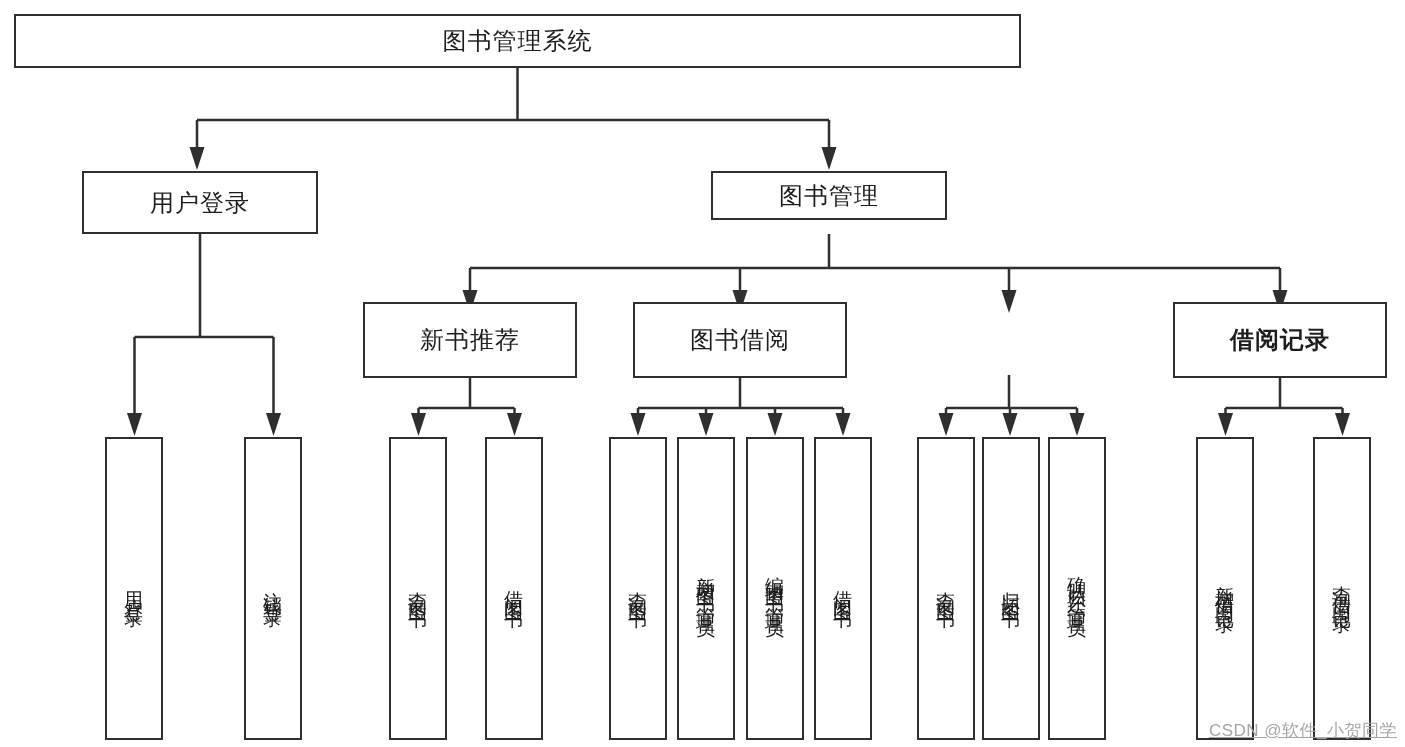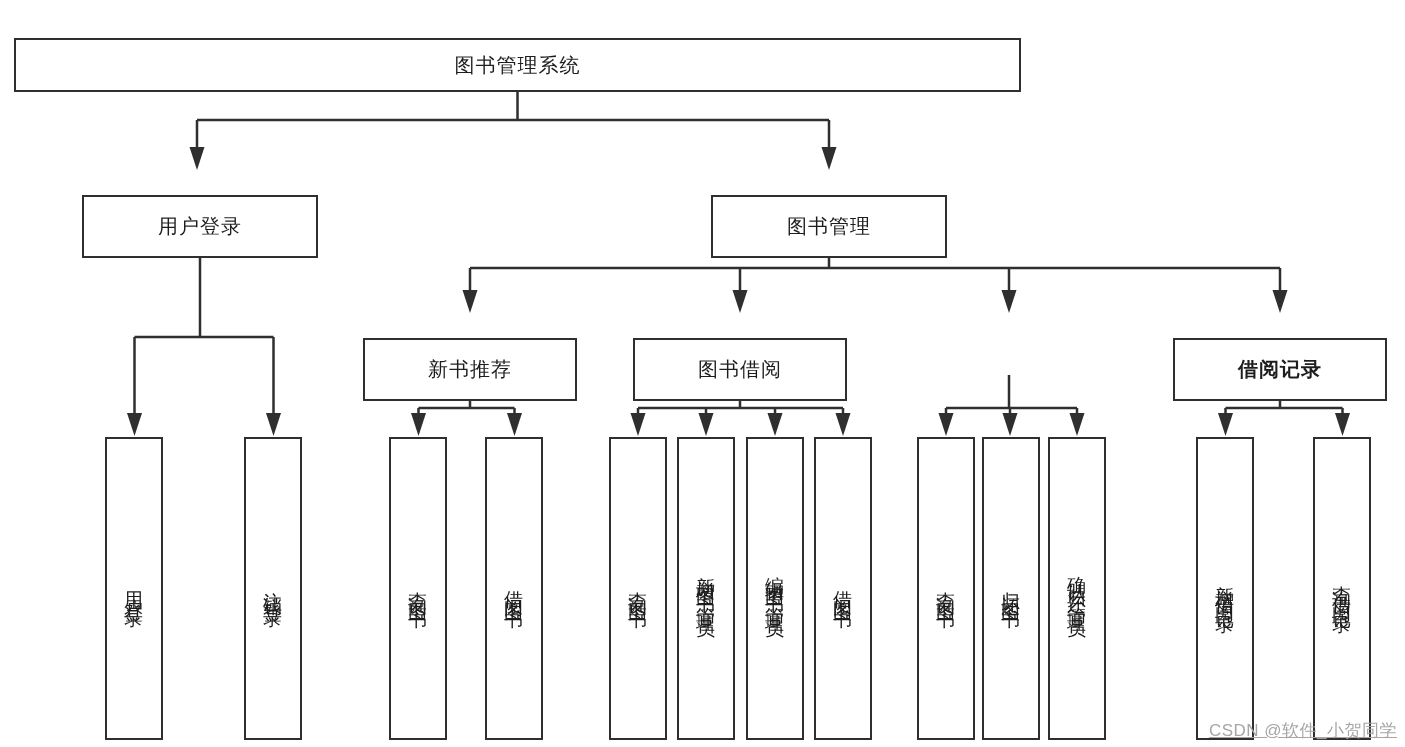--- a/index.html
+++ b/index.html
@@ -20,35 +20,35 @@
   .node {
     position: absolute;
     box-sizing: border-box;
     background: #ffffff;
     border: 2.5px solid #2f2f2f;
     display: flex;
     align-items: center;
     justify-content: center;
     text-align: center;
   }
-  .node.h { font-size: 20px; letter-spacing: 1px; margin-top: 24px; }
+  .node.h { font-size: 24px; letter-spacing: 1px; }
   .node.leaf {
     writing-mode: vertical-rl;
     text-orientation: mixed;
     font-size: 19px;
     letter-spacing: 0.32em;
     line-height: 1;
   }
   
   .n-root { left: 14px;  top: 14px;  width: 1007px; height: 54px; }
   
   .n-l1a  { left: 82px;  top: 171px; width: 236px; height: 63px; }
-  .n-l1b  { left: 711px; top: 171px; width: 236px; height: 63px; }
+  .n-l1b  { left: 711px; top: 171px; width: 236px; height: 49px; }
   
-  .n-l2   { top: 314px; width: 214px; height: 63px; }
+  .n-l2   { top: 302px; width: 214px; height: 76px; }
   .n-l2a  { left: 363px; }
   .n-l2b  { left: 633px; }
   .n-l2c  { left: 902px; }
   .n-l2d  { left: 1173px; font-weight: bold; }
   
   .leaf   { top: 437px; width: 58px; height: 303px; }
   .n-a1 { left: 105px; }
   .n-a2 { left: 244px; }
   .n-b1 { left: 389px; }
   .n-b2 { left: 485px; }

